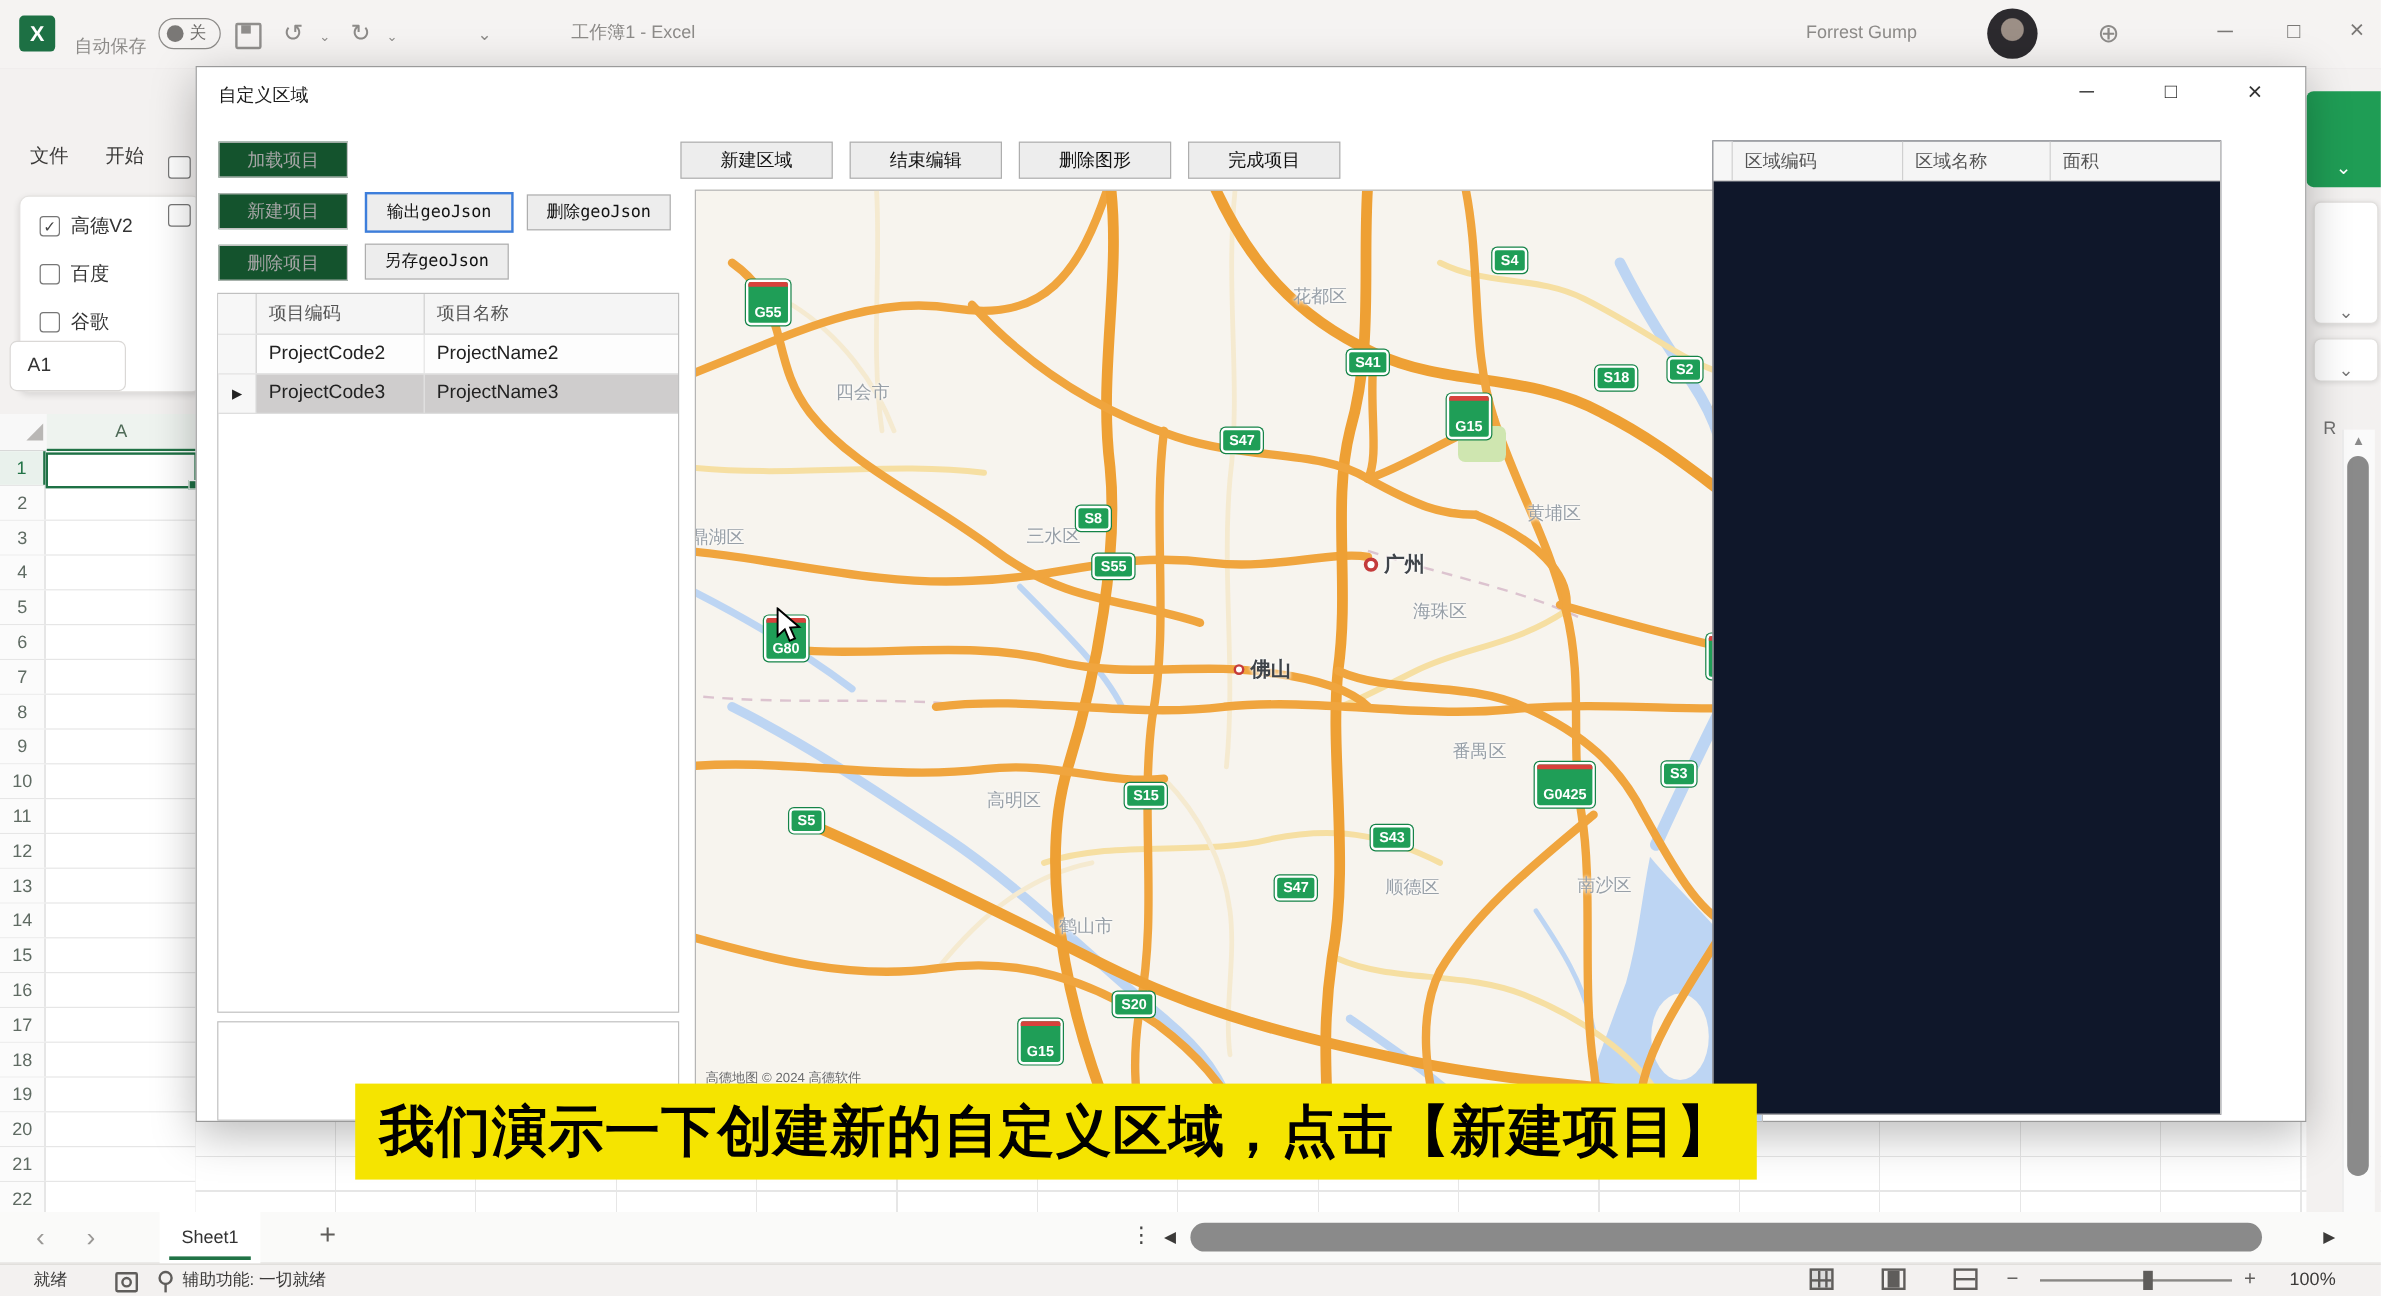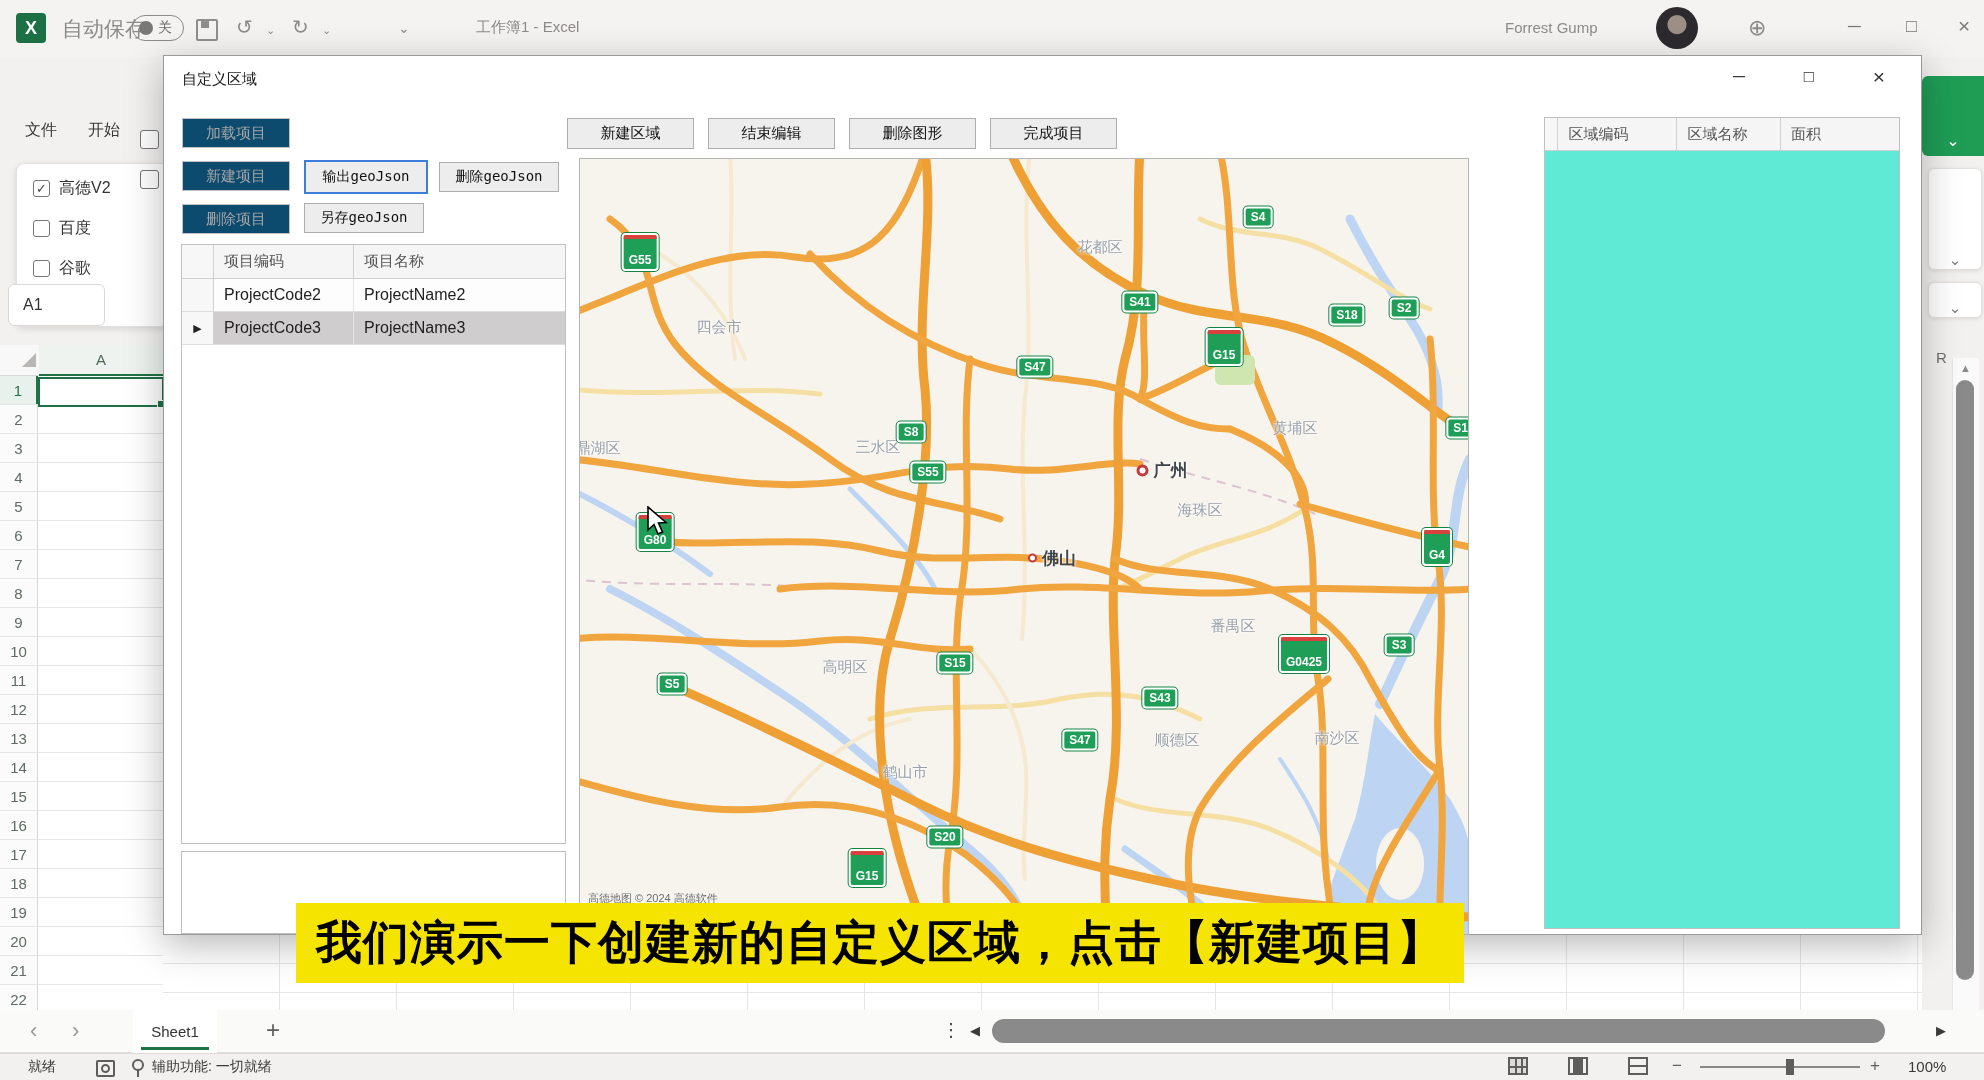--- a/index.html
+++ b/index.html
@@ -4,21 +4,21 @@
 <style>
   html,body{margin:0;padding:0}
   body{width:1984px;height:1080px;position:relative;overflow:hidden;background:#fff;
        font-family:"Liberation Sans","DejaVu Sans",sans-serif;}
   .abs{position:absolute}
 
   
   #titlebar{left:0;top:0;width:1984px;height:57px;background:#f5f3f2;border-bottom:1px solid #e3e1df;}
   #xl-icon{left:16px;top:13px;width:30px;height:30px;background:#1d7044;border-radius:4px;color:#fff;
            font-weight:bold;font-size:18px;display:flex;align-items:center;justify-content:center;}
-  #autosave{left:62px;top:15px;color:#8d8b89;font-size:21px;}
+  #autosave{left:62px;top:29px;color:#8d8b89;font-size:15px;}
   #autosave-toggle{left:132px;top:15px;width:52px;height:26px;border:1px solid #8d8b89;border-radius:13px;
            display:flex;align-items:center;gap:5px;padding:0 6px;box-sizing:border-box;color:#6e6c6a;font-size:14px;}
   #autosave-knob{width:14px;height:14px;border-radius:50%;background:#7a7876;}
   .qat{color:#8d8b89;font-size:20px;top:15px;}
   #save-icon{left:196px;top:19px;width:18px;height:18px;border:2px solid #908e8c;border-radius:2px;}
   #save-icon::after{content:"";position:absolute;left:3px;top:0;width:8px;height:7px;background:#908e8c;}
   #doc-title{left:476px;top:18px;color:#8d8b89;font-size:15px;}
   #search-box{left:770px;top:9px;width:520px;height:37px;background:#fbfafa;border:1px solid #dcdad8;
            border-radius:4px;display:flex;align-items:center;gap:10px;padding:0 14px;box-sizing:border-box;}
   #search-glyph{width:12px;height:12px;border:2px solid #a09e9c;border-radius:50%;position:relative;}
@@ -105,21 +105,21 @@
   #zoom-plus{left:1870px;top:2px;color:#5f5d5b;font-size:17px;}
   #zoom-pct{left:1908px;top:4px;color:#3b3a39;font-size:15px;}
 
   
   #dialog{left:163px;top:55px;width:1759px;height:880px;background:#fff;border:1px solid #9a9a9a;
           box-shadow:0 10px 36px rgba(0,0,0,.28);box-sizing:border-box;z-index:10;}
   #dlg-title{left:18px;top:14px;font-size:15px;color:#1a1a1a;}
   .dlg-ctl{top:8px;width:34px;height:26px;display:flex;align-items:center;justify-content:center;color:#333;font-size:17px;}
   .btn{display:flex;align-items:center;justify-content:center;background:#ededed;border:1px solid #aeaeae;
        font-size:15px;color:#111;box-sizing:border-box;}
-  .btn.disabled{background:#0c4a6e;border-color:#c2c2c2;color:#a5a5a5;}
+  .btn.disabled{background:#14532d;border-color:#c2c2c2;color:#a5a5a5;}
   .btn.mono{font-family:"DejaVu Sans Mono","Liberation Mono",monospace;font-size:14px;}
   .btn.focused{border:2px solid #3d7edb;}
   #project-buttons .btn{position:absolute;left:18px;width:108px;height:30px;}
 
   
   #proj-table{left:17px;top:188px;width:385px;height:600px;border:1px solid #c0c0c0;background:#fff;box-sizing:border-box;}
   .pt-header{display:flex;height:34px;background:#f5f5f5;border-bottom:1px solid #d0d0d0;box-sizing:border-box;}
   .pt-hcell{display:flex;align-items:center;padding-left:10px;color:#555;font-size:15px;border-right:1px solid #d0d0d0;box-sizing:border-box;}
   .pt-row{display:flex;height:33px;border-bottom:1px solid #dedede;box-sizing:border-box;background:#fdfdfd;}
   .pt-row.sel{background:#cfcdcd;}
@@ -147,21 +147,21 @@
   .city-dot{width:9px;height:9px;border:2px solid #c43b3b;border-radius:50%;background:#fff;box-sizing:border-box;}
   .city-dot.big{width:12px;height:12px;border-width:3px;}
   .shield{position:absolute;transform:translate(-50%,-50%);background:#1f9e57;color:#fff;font-weight:bold;
           font-size:12px;padding:1px 5px 2px;border:2px solid #fff;border-radius:4px;
           box-shadow:0 0 0 1px #148347;white-space:nowrap;line-height:14px;}
   .shield.g{padding-top:18px;}
   .shield.g::before{content:"";position:absolute;left:0;top:0;right:0;height:4px;background:#d8413c;border-radius:2px 2px 0 0;}
   #map-copyright{position:absolute;left:8px;bottom:28px;color:#6b6b6b;font-size:11px;text-shadow:0 0 2px #fff;}
 
   
-  #region-table{left:1380px;top:61px;width:356px;height:812px;border:1px solid #c0c0c0;background:#5eead4;box-sizing:border-box;}
+  #region-table{left:1263px;top:61px;width:424px;height:812px;border:1px solid #c0c0c0;background:#0f172a;box-sizing:border-box;}
   .rt-header{display:flex;height:33px;background:#f5f5f5;border-bottom:1px solid #d0d0d0;box-sizing:border-box;}
   .rt-hcell{display:flex;align-items:center;padding-left:10px;color:#555;font-size:15px;border-right:1px solid #d0d0d0;box-sizing:border-box;}
   .rt-rowhdr{width:16px;border-right:1px solid #d0d0d0;background:#f7f7f7;box-sizing:border-box;}
 
   
   #subtitle{left:296px;top:903px;width:1168px;height:80px;background:#f5e400;z-index:30;
             display:flex;align-items:center;justify-content:center;}
   #subtitle span{font-size:46px;font-weight:900;color:#000;letter-spacing:1px;white-space:nowrap;}
   #cursor{left:646px;top:506px;z-index:40;}
 </style>

